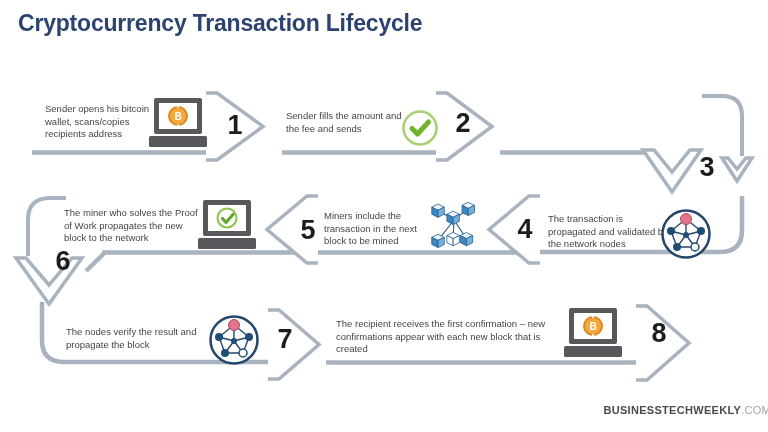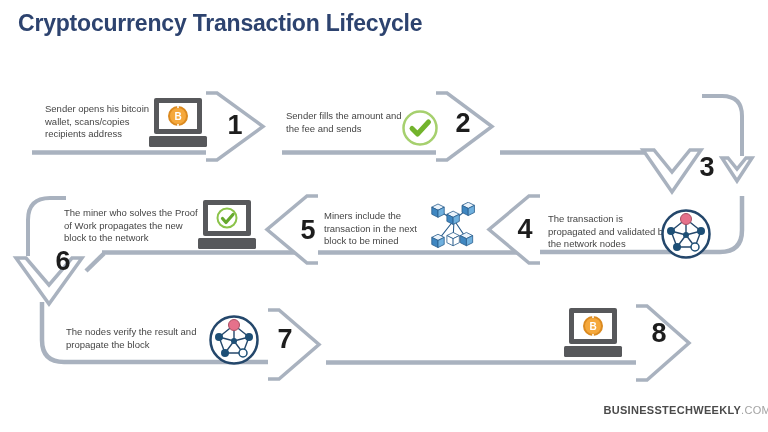--- a/index.html
+++ b/index.html
@@ -64,20 +64,21 @@
       <path d="M636 306 h11 l42 37 l-42 37 h-11"></path>
     </g>
   </svg>
 
   <div class="txt" style="left:286px;top:110px;width:118px">Sender fills the amount and the fee and sends</div>
   <div class="txt" style="left:45px;top:103px;width:122px">Sender opens his bitcoin wallet, scans/copies recipients address</div>
   <div class="txt" style="left:548px;top:213px;width:122px">The transaction is propagated and validated by the network nodes</div>
   <div class="txt" style="left:324px;top:210px;width:108px">Miners include the transaction in the next block to be mined</div>
   <div class="txt" style="left:64px;top:207px;width:138px">The miner who solves the Proof of Work propagates the new block to the network</div>
   <div class="txt" style="left:66px;top:326px;width:150px">The nodes verify the result and propagate the block</div>
+  <div class="txt" style="left:336px;top:318px;width:238px">The recipient receives the first confirmation – new confirmations appear with each new block that is created</div>
 
   <div class="num" style="left:220px;top:110px">1</div>
   <div class="num" style="left:448px;top:108px">2</div>
   <div class="num" style="left:692px;top:152px">3</div>
   <div class="num" style="left:510px;top:214px">4</div>
   <div class="num" style="left:293px;top:215px">5</div>
   <div class="num" style="left:48px;top:246px">6</div>
   <div class="num" style="left:270px;top:324px">7</div>
   <div class="num" style="left:644px;top:318px">8</div>
 

